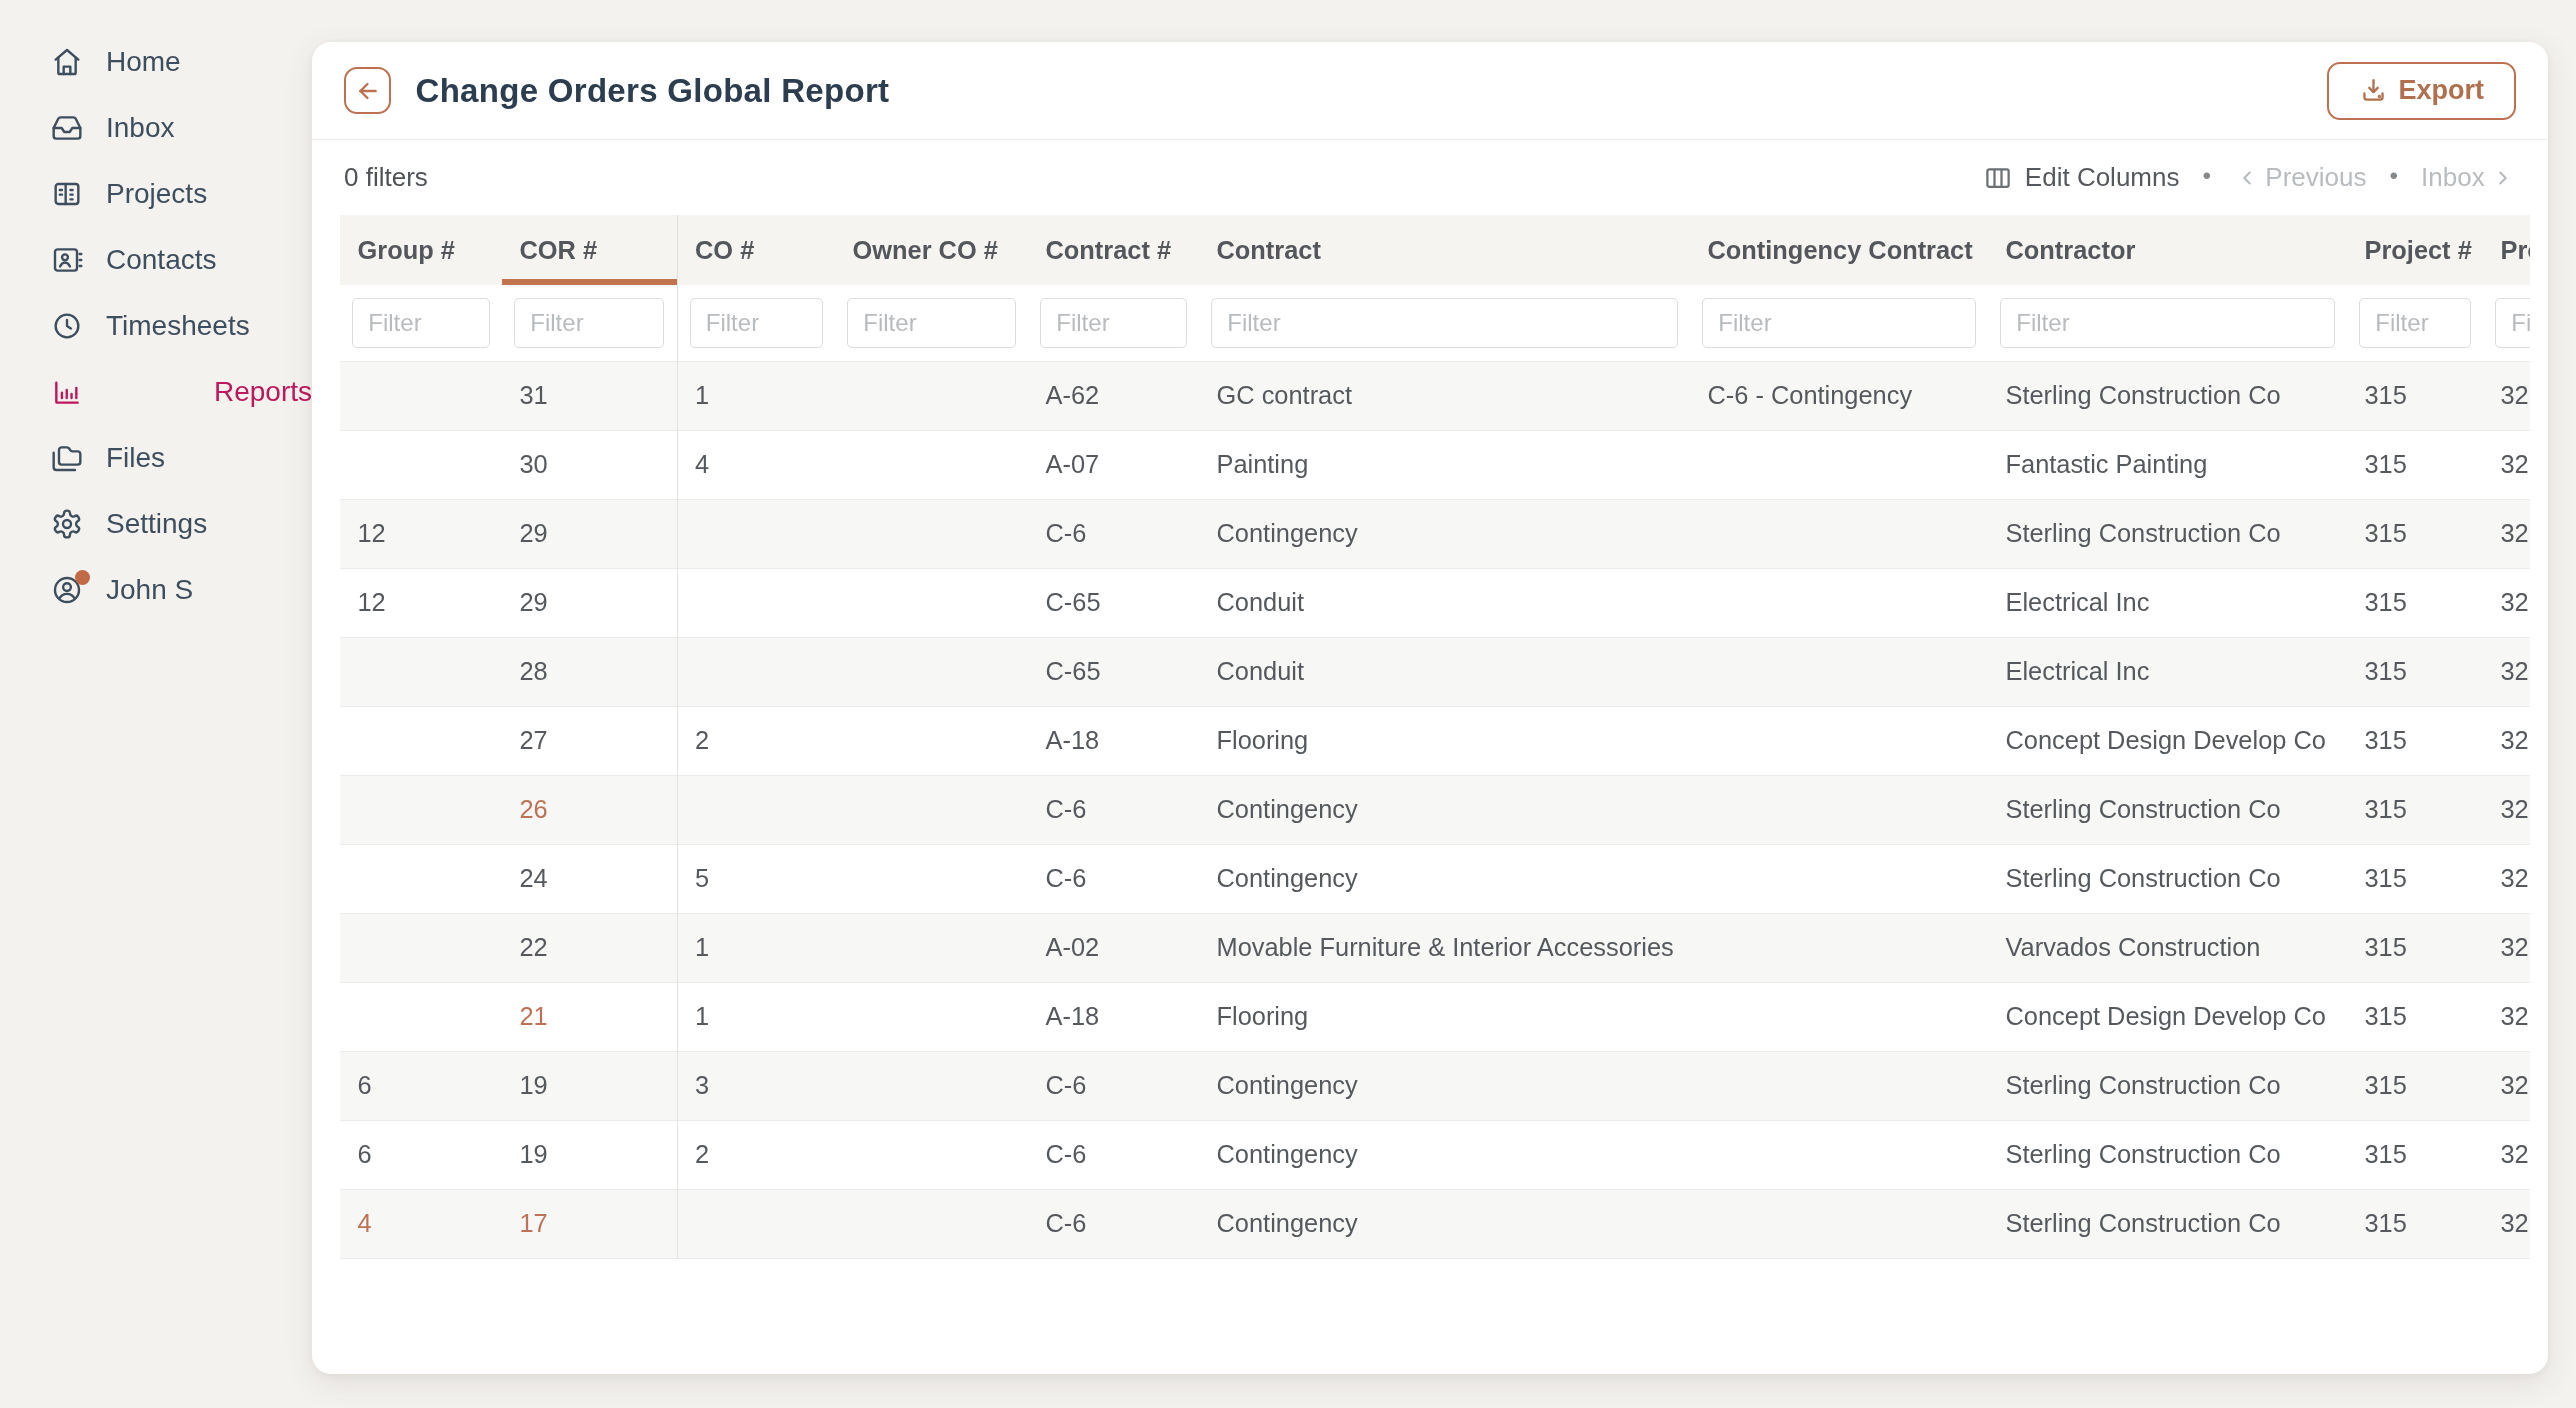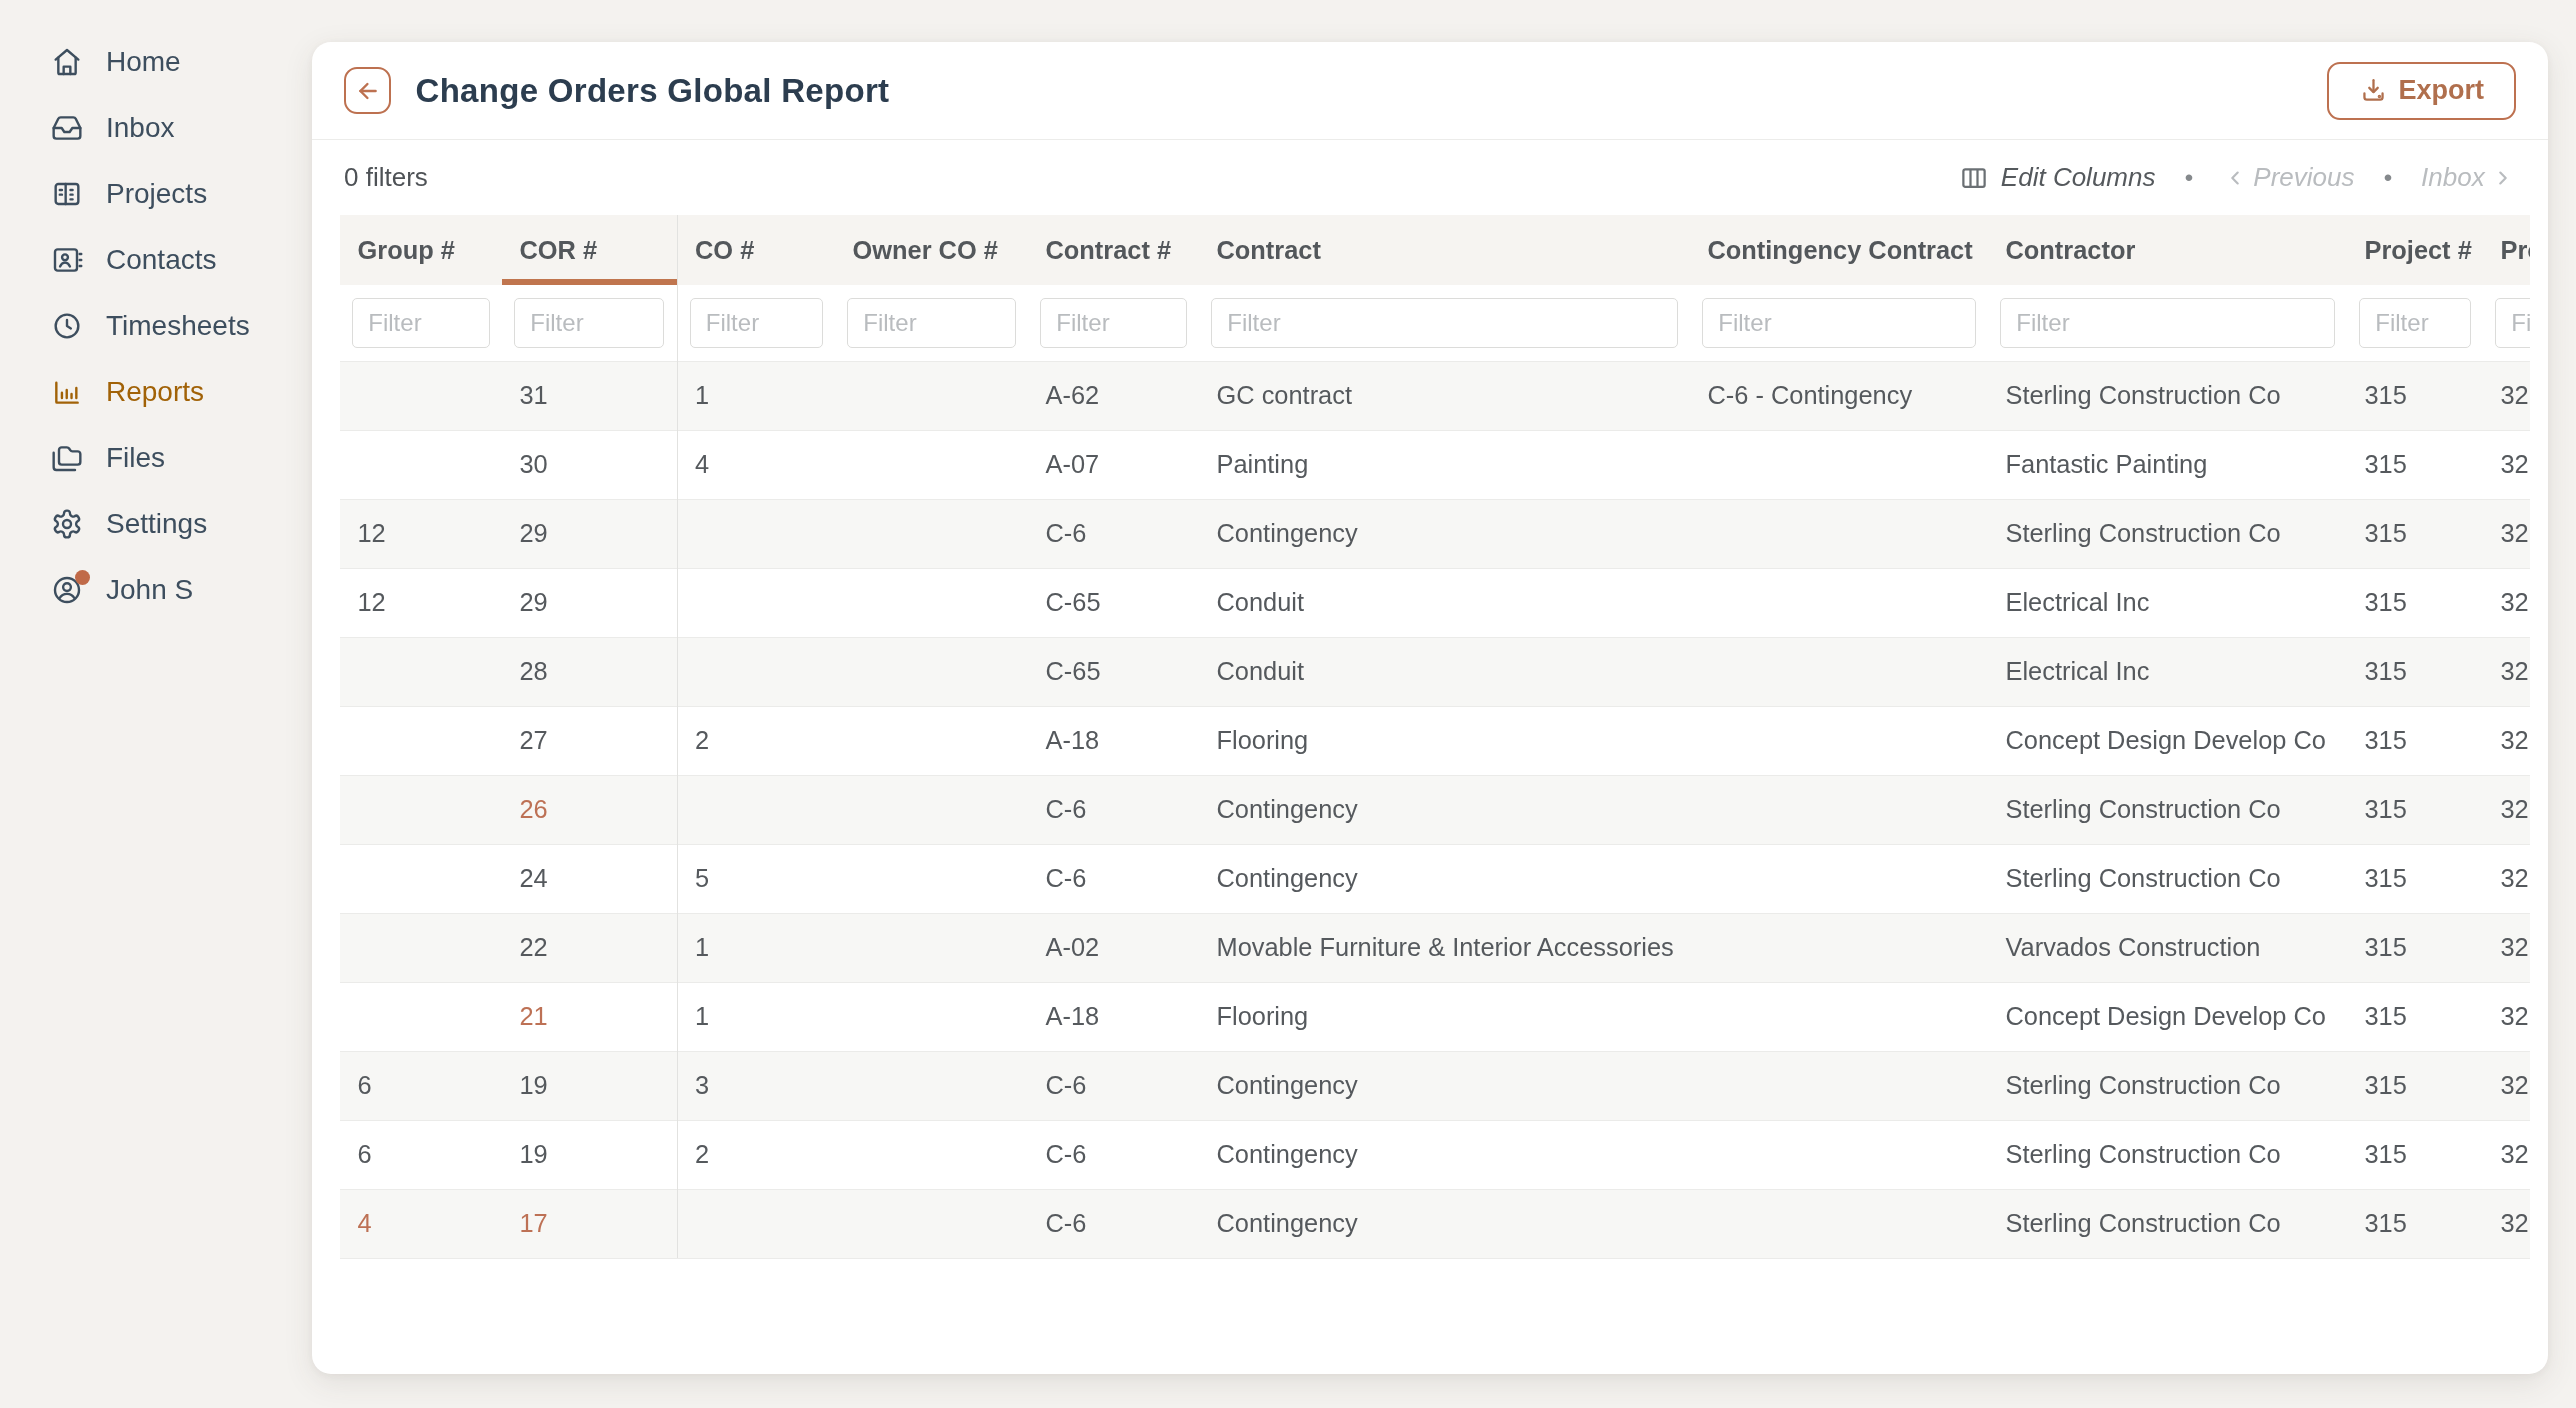--- a/index.html
+++ b/index.html
@@ -5,39 +5,39 @@
   html,body { margin:0; padding:0; }
   body {
     width:2576px; height:1409px; position:relative; overflow:hidden;
     background:#f4f2ef;
     font-family:"Liberation Sans", sans-serif;
     color:#3d4e5e;
   }
   
   .sidebar { position:absolute; left:0; top:8px; width:312px; height:100%; padding-top:21px; box-sizing:border-box; }
   .nav-item { display:flex; align-items:center; gap:23px; height:66px; padding-left:51px; color:#3d4e5e; font-size:28px; font-weight:500; cursor:pointer; }
-  .nav-item.active { color:#a16207; }
+  .nav-item.active { color:#be185d;justify-content:space-between; }
   .icon-wrap { position:relative; width:32px; height:32px; flex:none; }
   .icon-wrap svg { width:32px; height:32px; display:block; }
   .badge-dot { position:absolute; top:-4.4px; right:-7px; width:15px; height:15px; border-radius:50%; background:#c06a48; }
   
   .card { position:absolute; left:312px; top:42px; width:2236px; height:1332px; background:#fff; border-radius:19px;
           box-shadow:0 8.8px 30px rgba(70,58,48,.10), 0 1.8px 7px rgba(70,58,48,.05); overflow:hidden; box-sizing:border-box; }
   .card-header { height:98px; display:flex; align-items:center; padding:0 32px; border-bottom:1.8px solid #ececea; box-sizing:border-box; }
   .back-btn { width:47px; height:47px; border:2.6px solid #bd7150; border-radius:13px; background:#fff; color:#bd7150;
               display:flex; align-items:center; justify-content:center; cursor:pointer; flex:none; padding:0; }
   .back-btn svg { width:28px; height:28px; }
   .page-title { font-size:33px; font-weight:700; color:#2c3d4f; margin-left:24.5px; letter-spacing:0.3px; }
   .export-btn { margin-left:auto; height:58px; border:2.6px solid #bd7150; border-radius:13px; background:#fff; color:#b06f4d;
                 display:flex; align-items:center; gap:10.5px; padding:0 30px; font-size:27px; font-weight:600; cursor:pointer; font-family:inherit; }
   .export-btn svg { width:29px; height:29px; }
   
   .toolbar { height:75px; display:flex; align-items:center; padding:0 32px; }
   .filters-count { font-size:26px; color:#4e5256; }
-  .toolbar-right { margin-left:auto; display:flex; align-items:center; gap:29px;font-style:italic; }
+  .toolbar-right { margin-left:auto; display:flex; gap:23px; }
   .edit-columns { display:flex; align-items:center; gap:11.4px; font-size:26px; color:#55595d; cursor:pointer; }
   .edit-columns svg { width:30px; height:30px; color:#6b7074; }
   .dot-sep { color:#85898c; font-size:24.5px; }
   .pager { display:flex; align-items:center; gap:5.3px; font-size:26px; color:#b9bcbf; cursor:default; }
   .pager svg { width:26px; height:26px; }
   
   .table-wrap { position:relative; margin-left:28px; width:2190px; overflow:hidden; }
   table { border-collapse:collapse; table-layout:fixed; width:2234px; }
   thead th { height:70px; background:#f6f4f1; font-size:25.4px; font-weight:600; color:#53575b; text-align:left;
              padding:0 0 0 17.5px; position:relative; box-sizing:border-box; white-space:nowrap; overflow:hidden; }

